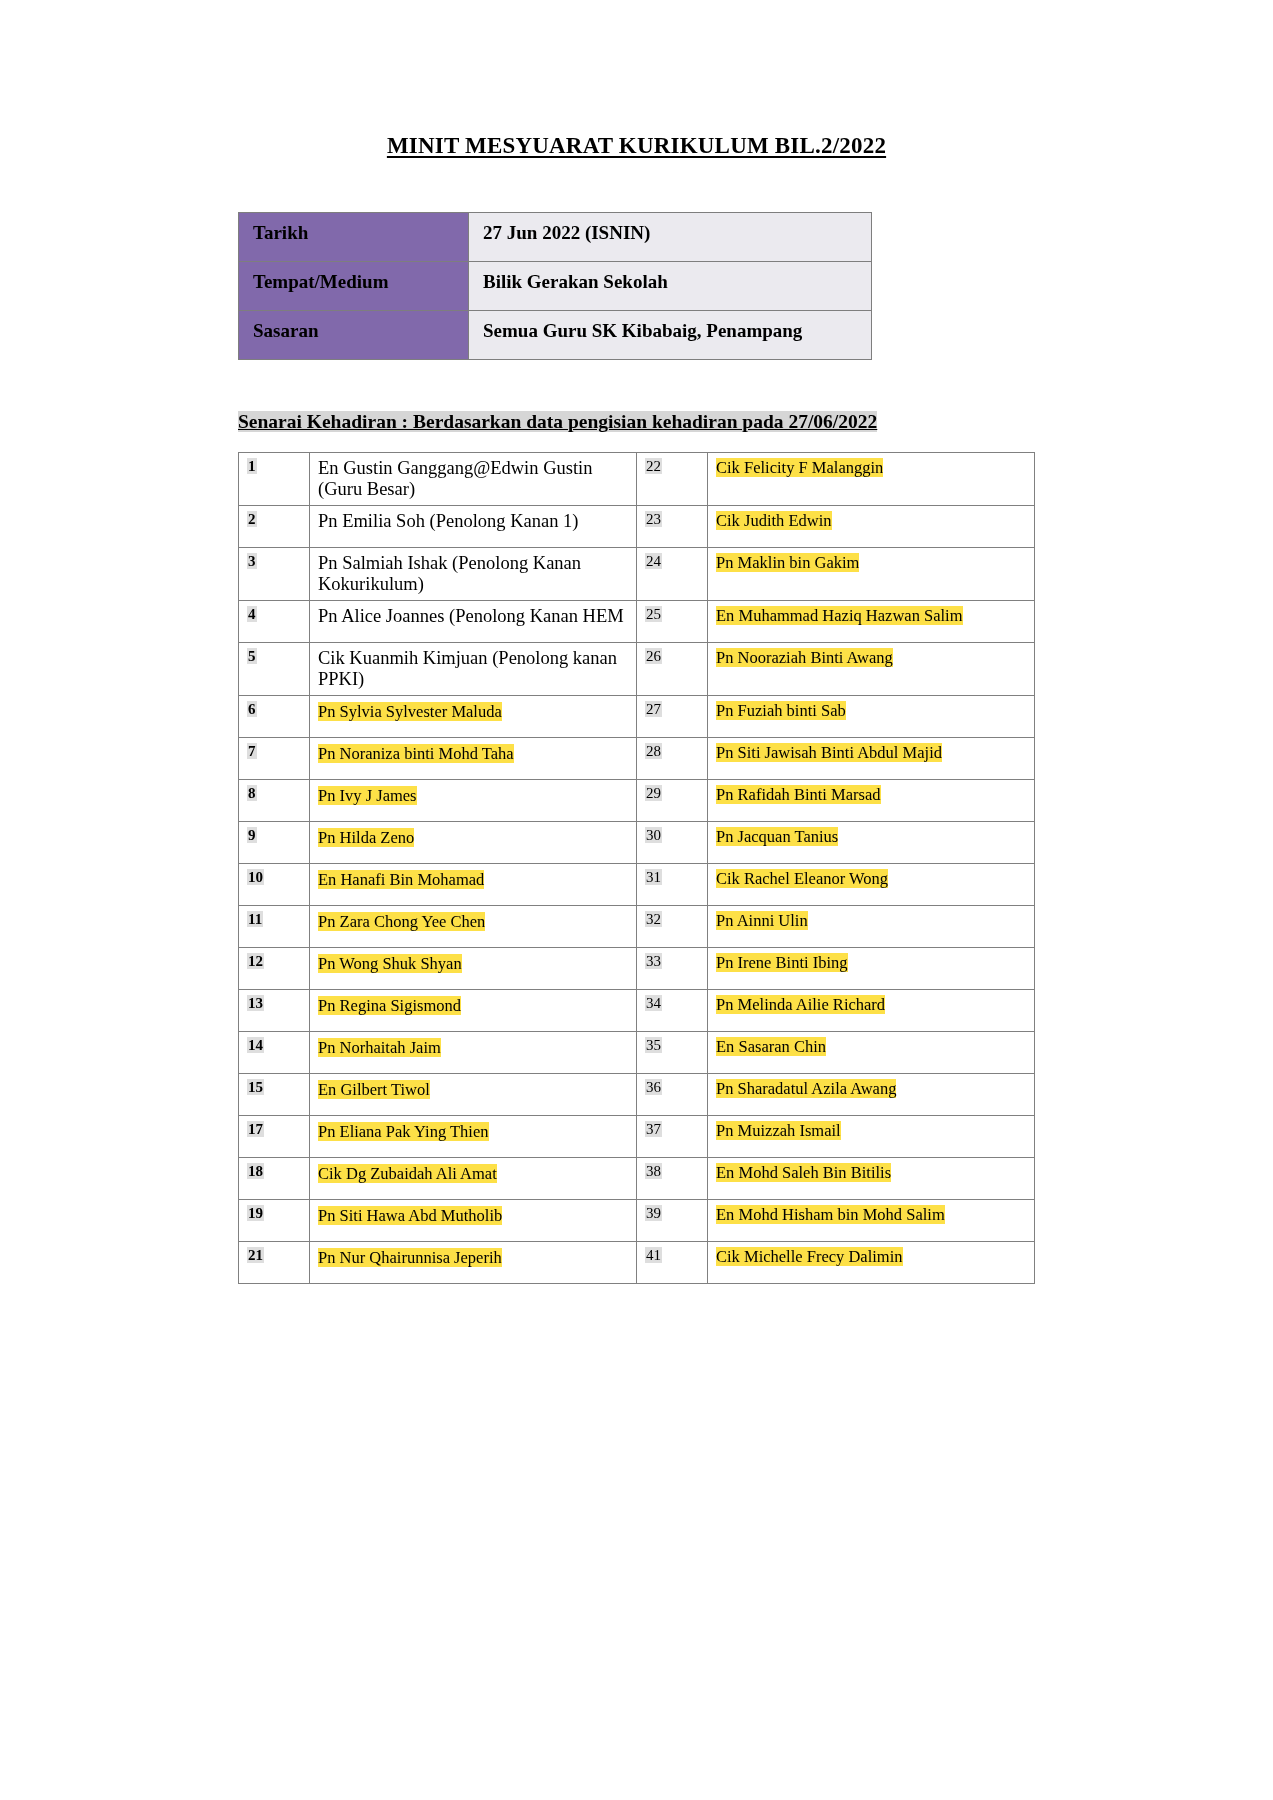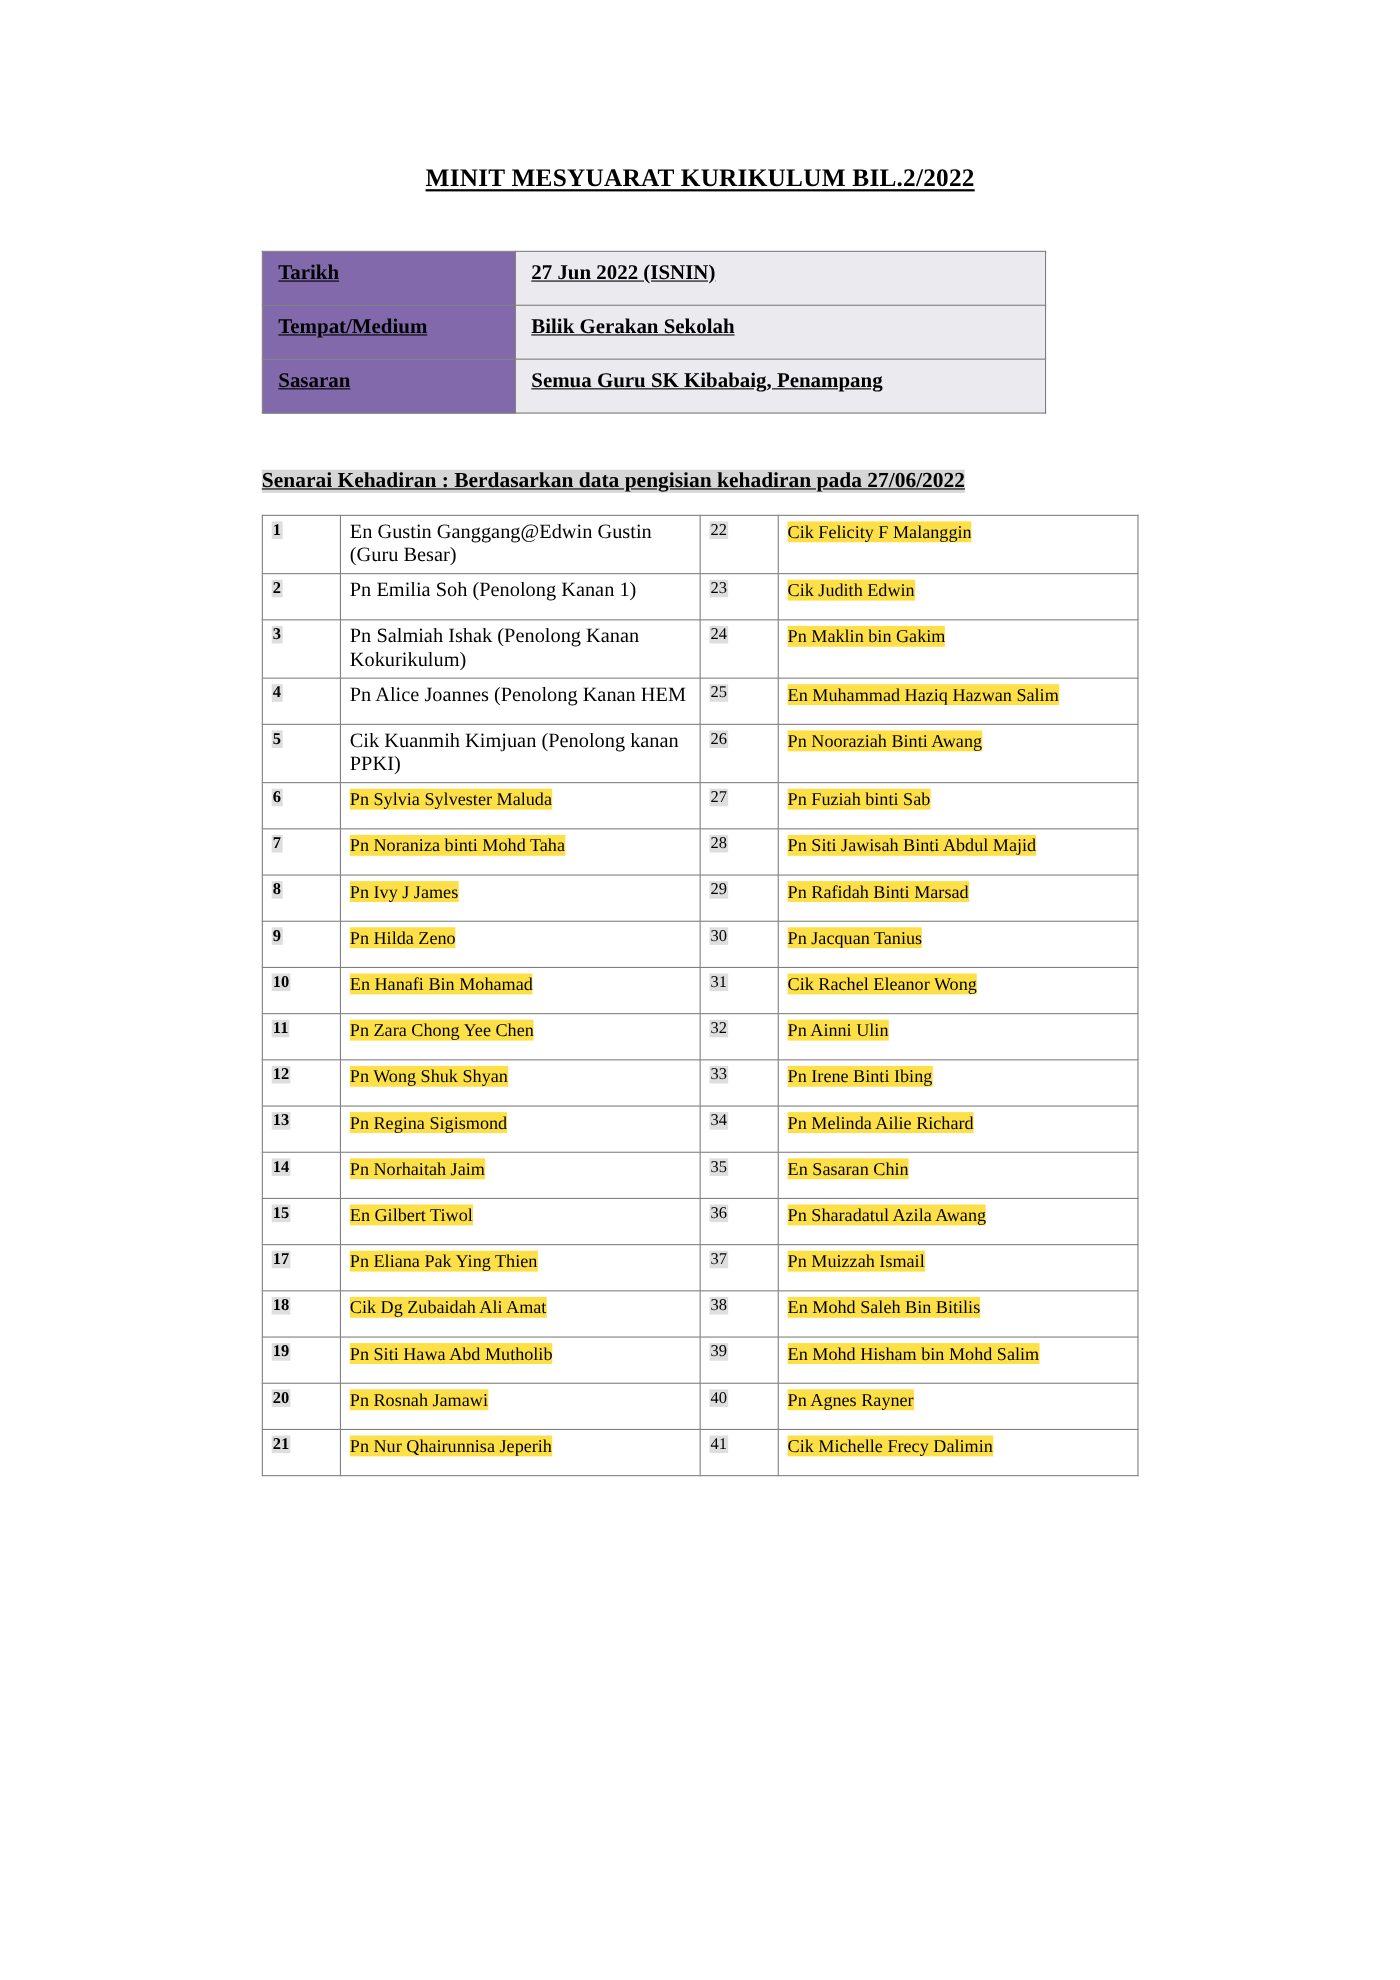--- a/index.html
+++ b/index.html
@@ -12,21 +12,21 @@
     min-height: 1800px;
     font-family: "Liberation Serif", "DejaVu Serif", serif;
     color: #000000;
     -webkit-font-smoothing: antialiased;
   }
   .page {
     position: relative;
     width: 1273px;
     min-height: 1800px;
     box-sizing: border-box;
-    padding: 16px;
+    padding: 0;
     background: #ffffff;
   }
 
   
   .doc-title {
     margin: 0;
     padding-top: 133px;
     text-align: center;
     font-size: 23px;
     font-weight: bold;
@@ -38,23 +38,22 @@
   }
 
   
   .meta-wrap {
     margin: 0 auto;
     padding-top: 53px;
     width: 797px;
   }
   table.meta {
     border-collapse: collapse;
-    width: 713px;
+    width: 634px;
     table-layout: fixed;
-    text-decoration: underline;
   }
   table.meta td {
     border: 1px solid #7e7e7e;
     padding: 9px 12px 9px 14px;
     font-size: 19px;
     font-weight: bold;
     vertical-align: top;
     height: 30px;
   }
   table.meta td.label {
@@ -265,26 +264,20 @@
             <td class="num2"><span class="numhl">38</span></td>
             <td class="name2"><span class="hl">En Mohd Saleh Bin Bitilis</span></td>
           </tr>
           <tr>
             <td class="num"><span class="numhl">19</span></td>
             <td class="name"><span class="hl nm-small">Pn Siti Hawa Abd Mutholib</span></td>
             <td class="num2"><span class="numhl">39</span></td>
             <td class="name2"><span class="hl">En Mohd Hisham bin Mohd Salim</span></td>
           </tr>
           <tr>
-            <td class="num"><span class="numhl">20</span></td>
-            <td class="name"><span class="hl nm-small">Pn Rosnah Jamawi</span></td>
-            <td class="num2"><span class="numhl">40</span></td>
-            <td class="name2"><span class="hl">Pn Agnes Rayner</span></td>
-          </tr>
-          <tr>
             <td class="num"><span class="numhl">21</span></td>
             <td class="name"><span class="hl nm-small">Pn Nur Qhairunnisa Jeperih</span></td>
             <td class="num2"><span class="numhl">41</span></td>
             <td class="name2"><span class="hl">Cik Michelle Frecy Dalimin</span></td>
           </tr>
         </tbody>
     </table>
   </div>
 
 </div>

